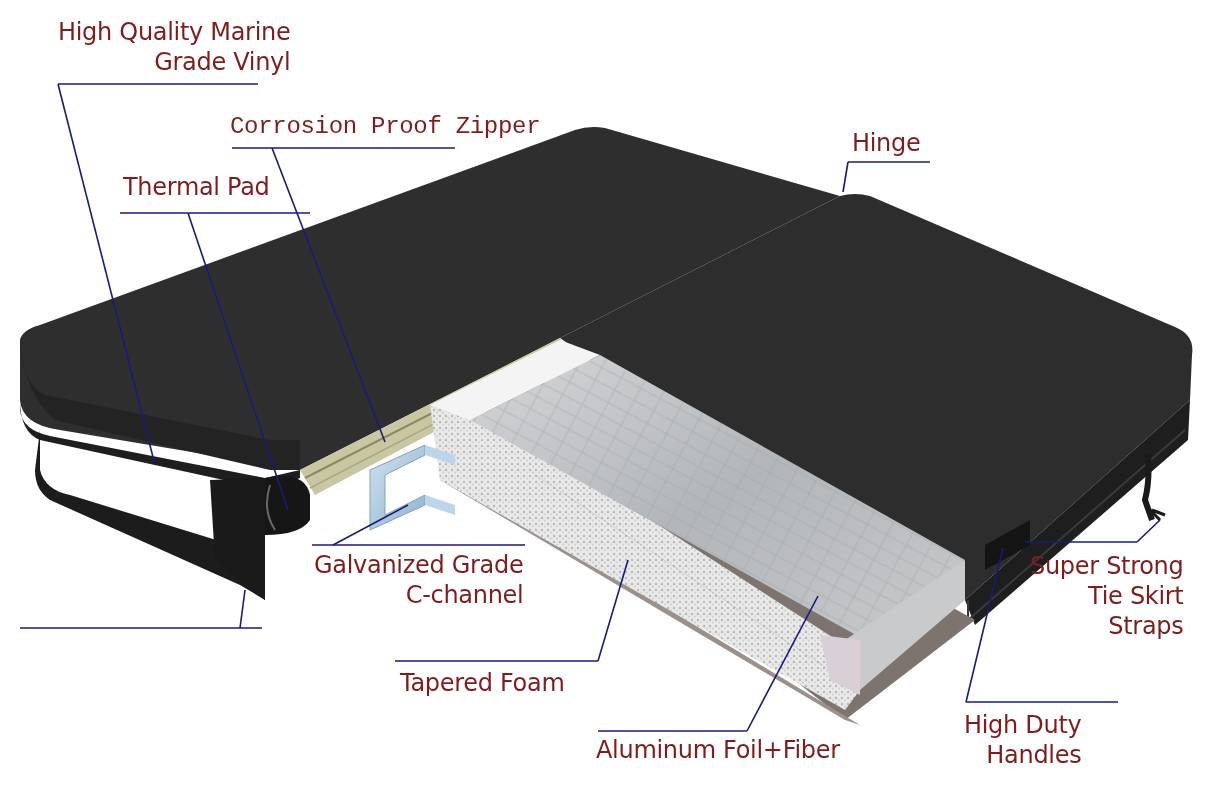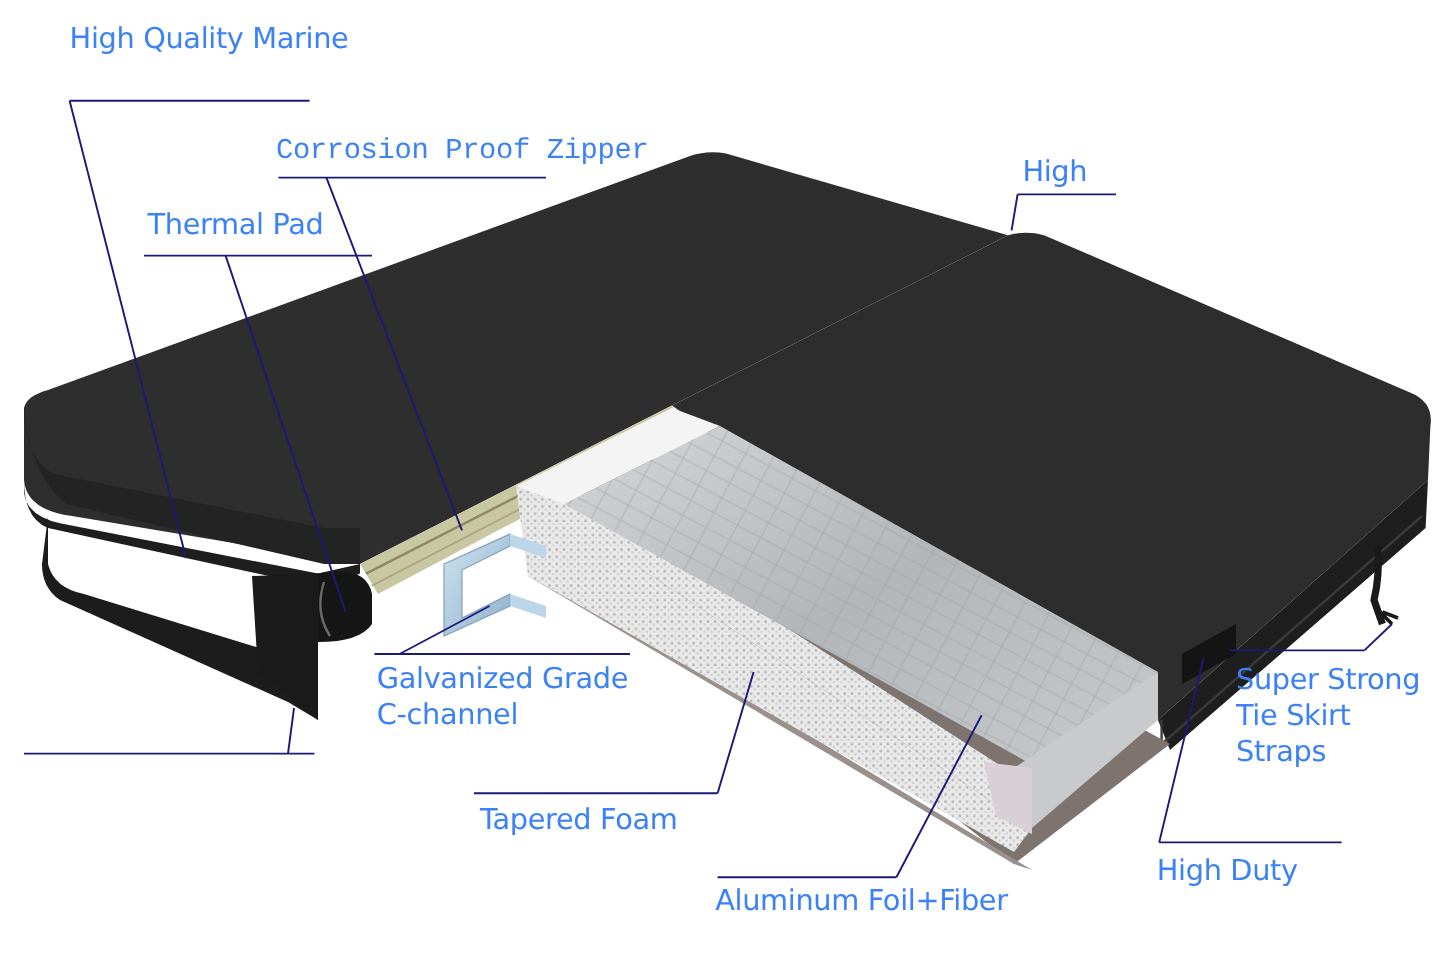--- a/index.html
+++ b/index.html
@@ -1,18 +1,18 @@
 <!DOCTYPE html>
 <html><head>
 <meta charset="utf-8">
 <style>
   html,body{margin:0;padding:0;background:#ffffff;}
   body{width:1213px;height:807px;position:relative;overflow:hidden;font-family:"DejaVu Sans","Liberation Sans",sans-serif;}
   #stage{position:absolute;left:0;top:0;width:1213px;height:807px;}
-  .lbl{position:absolute;color:#3b82f6;font-size:24px;line-height:30px;white-space:nowrap;letter-spacing:-0.3px;}
+  .lbl{position:absolute;color:#7f1d1d;font-size:24px;line-height:30px;white-space:nowrap;letter-spacing:-0.3px;text-align:right;}
 </style>
 </head>
 <body>
 
 <div id="stage">
   <svg width="1213" height="807" viewBox="0 0 1213 807">
     <defs>
       <linearGradient id="foilGrad" x1="0" y1="0" x2="1" y2="1">
         <stop offset="0" stop-color="#d4d6d8"></stop>
         <stop offset="0.5" stop-color="#b3b6b9"></stop>
@@ -103,31 +103,33 @@
       <polyline points="1025,542 1137,542"></polyline>
       <line x1="1137" y1="542" x2="1160" y2="520"></line>
       <polyline points="966,702 1118,702"></polyline>
       <line x1="966" y1="702" x2="1003" y2="548"></line>
     </g>
   </svg>
 
   
   <div class="lbl" style="left:58px;top:17px;">
     <div>High Quality Marine</div>
+    <div>Grade Vinyl</div>
   </div>
   <div class="lbl" style="left:230px;top:112px;font-family:Liberation Mono, monospace;">Corrosion Proof Zipper</div>
   <div class="lbl" style="left:123px;top:172px;">Thermal Pad</div>
-  <div class="lbl" style="left:852px;top:128px;">High</div>
+  <div class="lbl" style="left:852px;top:128px;">Hinge</div>
   <div class="lbl" style="left:314px;top:550px;">
     <div>Galvanized Grade</div>
     <div>C-channel</div>
   </div>
   <div class="lbl" style="left:400px;top:668px;">Tapered Foam</div>
   <div class="lbl" style="left:596px;top:735px;">Aluminum Foil+Fiber</div>
   <div class="lbl" style="left:1030px;top:551px;">
     <div>Super Strong</div>
     <div>Tie Skirt</div>
     <div>Straps</div>
   </div>
   <div class="lbl" style="left:964px;top:710px;">
     <div>High Duty</div>
+    <div>Handles</div>
   </div>
 </div>
 
 </body></html>

